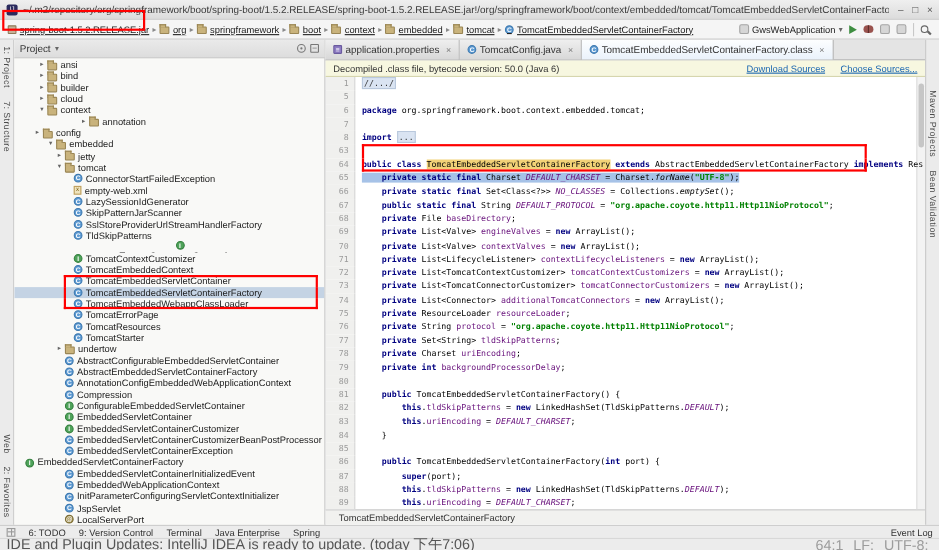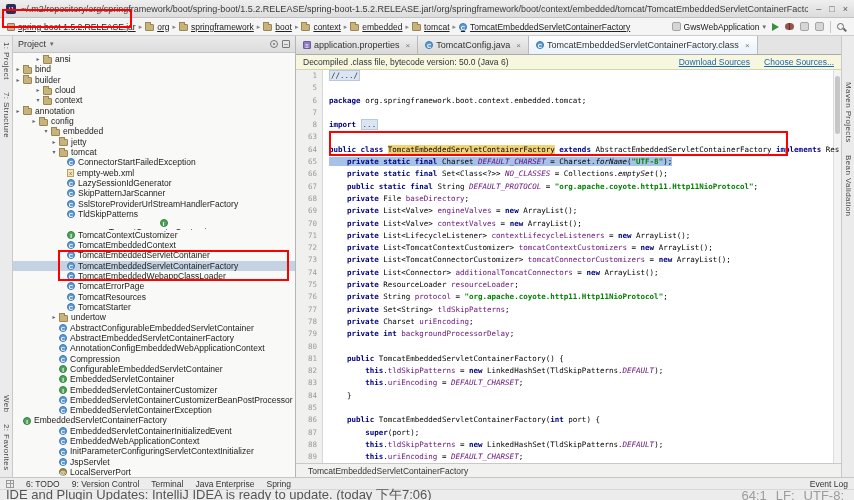--- a/index.html
+++ b/index.html
@@ -234,41 +234,41 @@
         <span class="ph-spacer"></span>
         <span class="ic-gear"></span>
         <span class="ic-collapse">–</span>
       </div>
       <div class="panel-body" id="tree">
           <div class="tree-row" style="padding-left: 20px;">
             <span class="tree-arrow">▸</span>
             <span class="ic ic-folder"></span>
             <span class="tree-label">ansi</span>
           </div>
-          <div class="tree-row" style="">
+          <div class="tree-row" style="padding-left: 20px;">
             <span class="tree-arrow">▸</span>
             <span class="ic ic-folder"></span>
             <span class="tree-label">bind</span>
           </div>
-          <div class="tree-row" style="">
+          <div class="tree-row" style="padding-left: 20px;">
             <span class="tree-arrow">▸</span>
             <span class="ic ic-folder"></span>
             <span class="tree-label">builder</span>
           </div>
           <div class="tree-row" style="padding-left: 20px;">
             <span class="tree-arrow">▸</span>
             <span class="ic ic-folder"></span>
             <span class="tree-label">cloud</span>
           </div>
           <div class="tree-row" style="padding-left: 20px;">
             <span class="tree-arrow">▾</span>
             <span class="ic ic-folder"></span>
             <span class="tree-label">context</span>
           </div>
-          <div class="tree-row" style="">
+          <div class="tree-row" style="padding-left: 28px; margin-left: 30px;">
             <span class="tree-arrow">▸</span>
             <span class="ic ic-folder"></span>
             <span class="tree-label">annotation</span>
           </div>
           <div class="tree-row" style="padding-left: 16px;">
             <span class="tree-arrow">▸</span>
             <span class="ic ic-folder"></span>
             <span class="tree-label">config</span>
           </div>
           <div class="tree-row" style="padding-left: 28px;">

